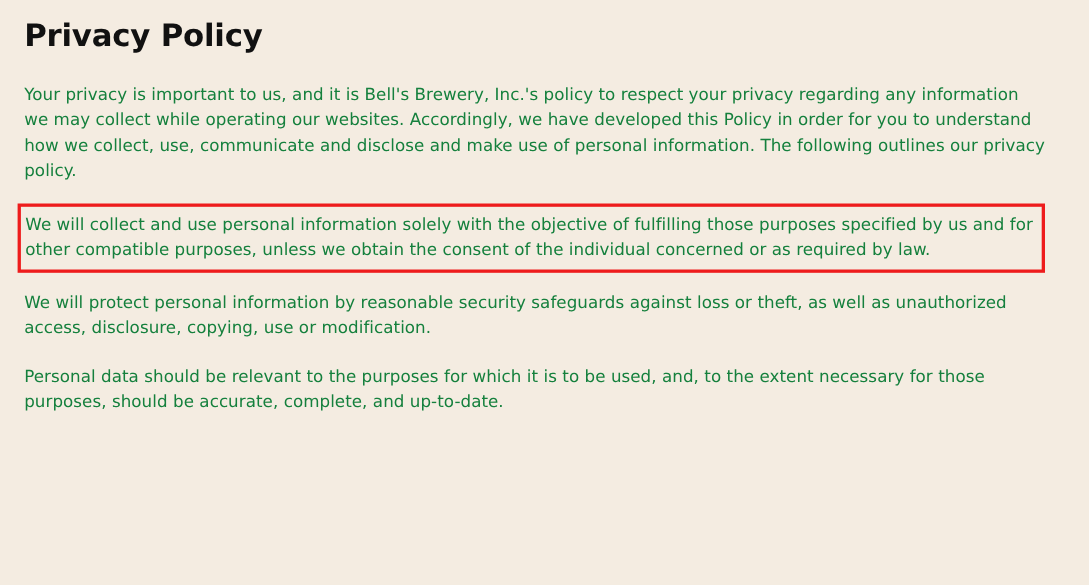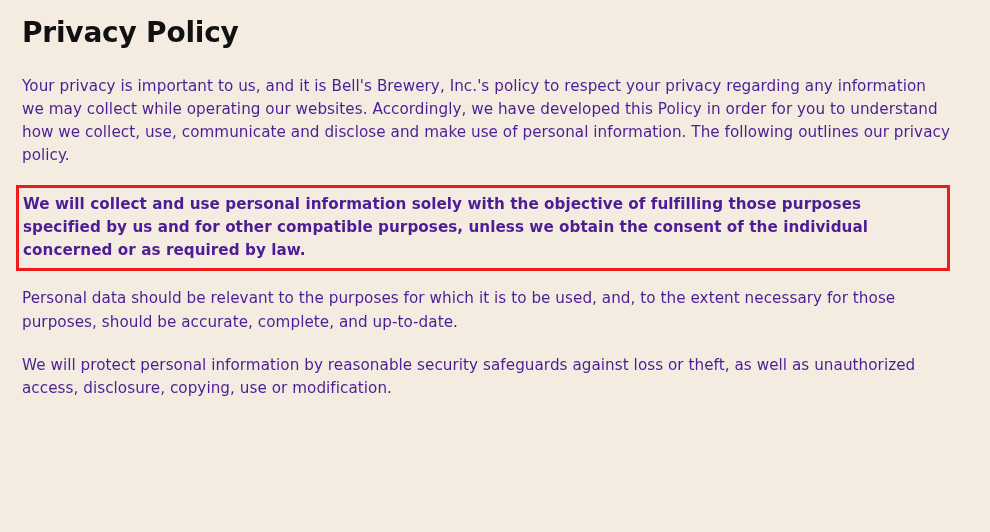--- a/index.html
+++ b/index.html
@@ -26,45 +26,44 @@
     font-size: 28px;
     font-weight: bold;
     letter-spacing: -0.2px;
     margin: 8px 0 26px 0;
     color: #111111;
     line-height: 1.1;
   }
   .para {
     font-size: 15.2px;
     line-height: 1.52;
-    color: #4c1d95;
+    color: #15803d;
     margin: 0 0 20px 0;
     max-width: 930px;
     letter-spacing: 0.05px;
   }
   .para.highlighted {
     box-sizing: border-box;
     border: 3px solid #ee1c1c;
     padding: 5px 6px 6px 4px;
     margin: -2px 0 16px -6px;
     max-width: 948px;
-    font-weight: bold;
   }
   .para:last-child {
     margin-bottom: 0;
   }
 </style>
 </head>
 <body>
 
 <div class="page">
   <h1 class="doc-title">Privacy Policy</h1>
 
   <p class="para">Your privacy is important to us, and it is Bell's Brewery, Inc.'s policy to respect your privacy regarding any information we may collect while operating our websites. Accordingly, we have developed this Policy in order for you to understand how we collect, use, communicate and disclose and make use of personal information. The following outlines our privacy policy.</p>
 
 
   <p class="para highlighted">We will collect and use personal information solely with the objective of fulfilling those purposes specified by us and for other compatible purposes, unless we obtain the consent of the individual concerned or as required by law.</p>
 
 
+  <p class="para">We will protect personal information by reasonable security safeguards against loss or theft, as well as unauthorized access, disclosure, copying, use or modification.</p>
+
   <p class="para">Personal data should be relevant to the purposes for which it is to be used, and, to the extent necessary for those purposes, should be accurate, complete, and up-to-date.</p>
-
-  <p class="para">We will protect personal information by reasonable security safeguards against loss or theft, as well as unauthorized access, disclosure, copying, use or modification.</p>
 </div>
 
 </body></html>

